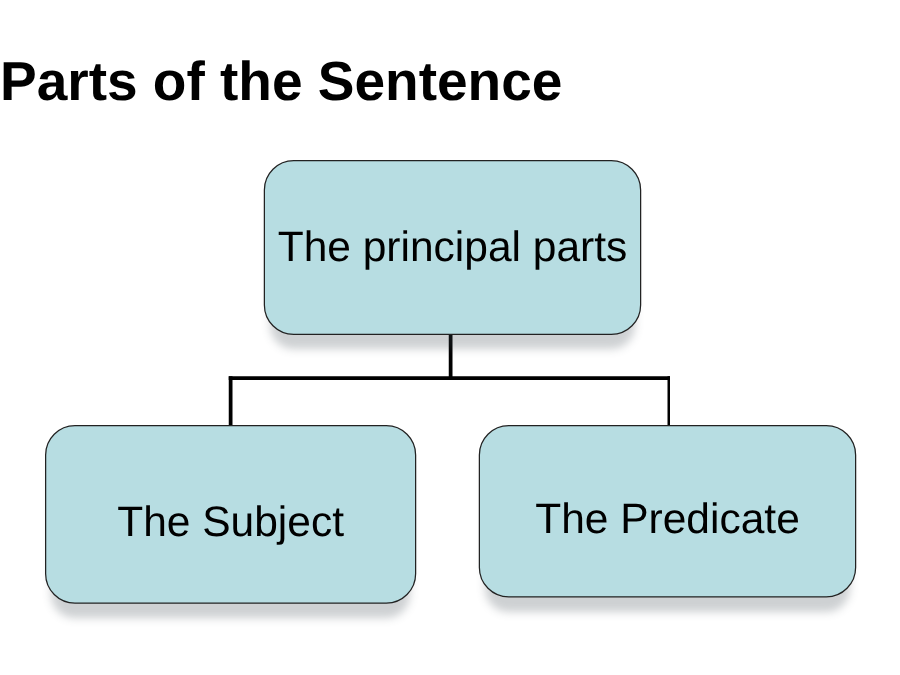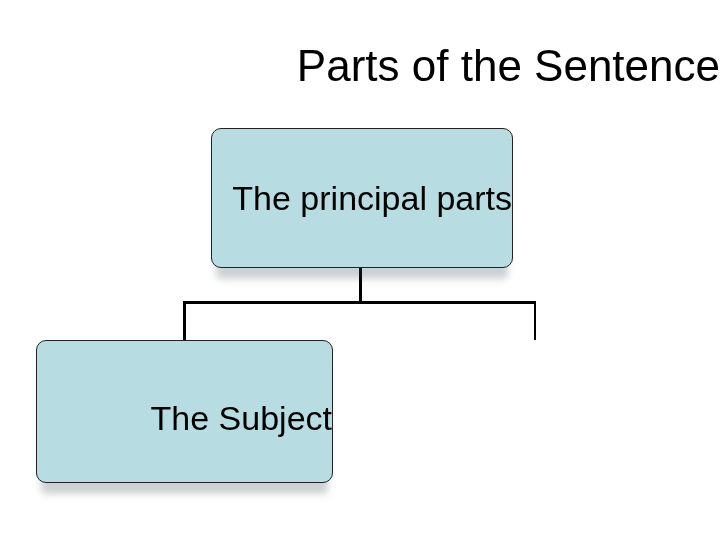--- a/index.html
+++ b/index.html
@@ -14,36 +14,36 @@
     height: 540px;
     background: var(--background, #ffffff);
     overflow: hidden;
   }
   .slide-title {
     position: absolute;
     top: 40px;
     left: 0;
     width: 720px;
     margin: 0;
-    text-align: right;
+    text-align: left;
     font-size: 44px;
     line-height: 52px;
-    font-weight: normal;
+    font-weight: bold;
     color: var(--text, #000000);
     letter-spacing: 0px;
   }
   .node {
     position: absolute;
     box-sizing: border-box;
     background: var(--box-fill, #b7dde2);
     border: 1.5px solid var(--box-border, #222222);
-    border-radius: 10px;
+    border-radius: 24px;
     display: flex;
     align-items: center;
-    justify-content: flex-end;
+    justify-content: center;
     font-size: 34px;
     color: var(--text, #000000);
     box-shadow: 0 16px 7px -5px var(--shadow, rgba(60,70,80,0.25));
   }
   .node-root {
     left: 211px;
     top: 128px;
     width: 302px;
     height: 140px;
   }
@@ -107,14 +107,17 @@
   <div class="connector connector-right-drop"></div>
 
   <div class="node node-root">
     <span class="node-label">The principal parts</span>
   </div>
 
   <div class="node node-child node-left">
     <span class="node-label">The Subject</span>
   </div>
 
+  <div class="node node-child node-right">
+    <span class="node-label">The Predicate</span>
+  </div>
 
 </div>
 
 </body></html>

